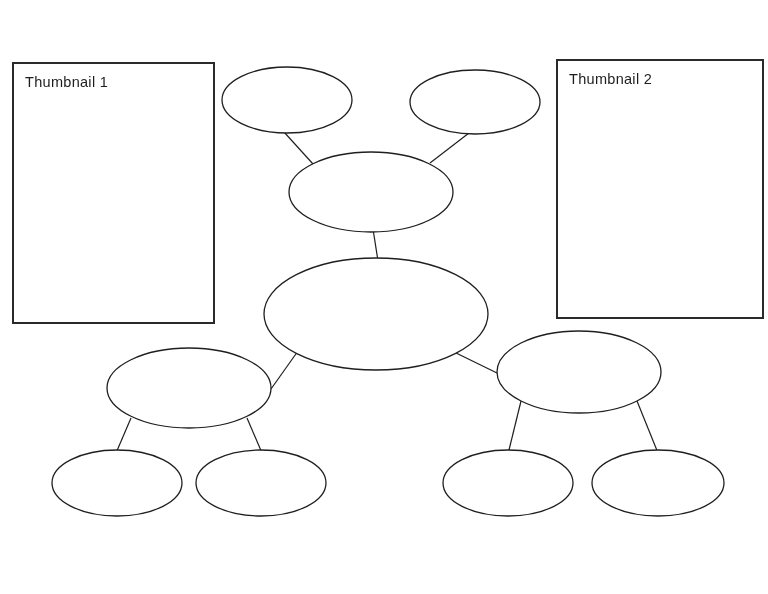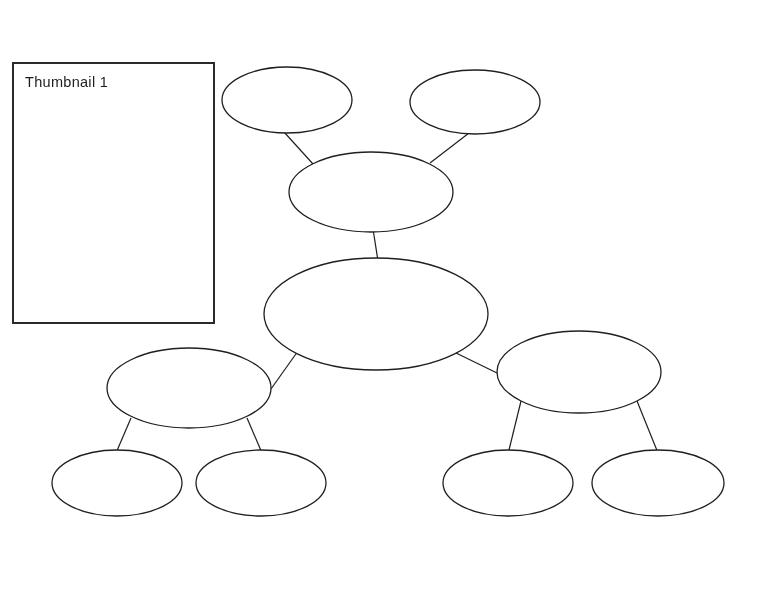--- a/index.html
+++ b/index.html
@@ -74,14 +74,17 @@
     <ellipse cx="117" cy="483" rx="65" ry="33"></ellipse>
     <ellipse cx="261" cy="483" rx="65" ry="33"></ellipse>
     <ellipse cx="508" cy="483" rx="65" ry="33"></ellipse>
     <ellipse cx="658" cy="483" rx="66" ry="33"></ellipse>
   </svg>
 
   <div class="thumb-box t1">
     <span class="thumb-label">Thumbnail 1</span>
   </div>
 
+  <div class="thumb-box t2">
+    <span class="thumb-label">Thumbnail 2</span>
+  </div>
 
 </div>
 
 </body></html>

